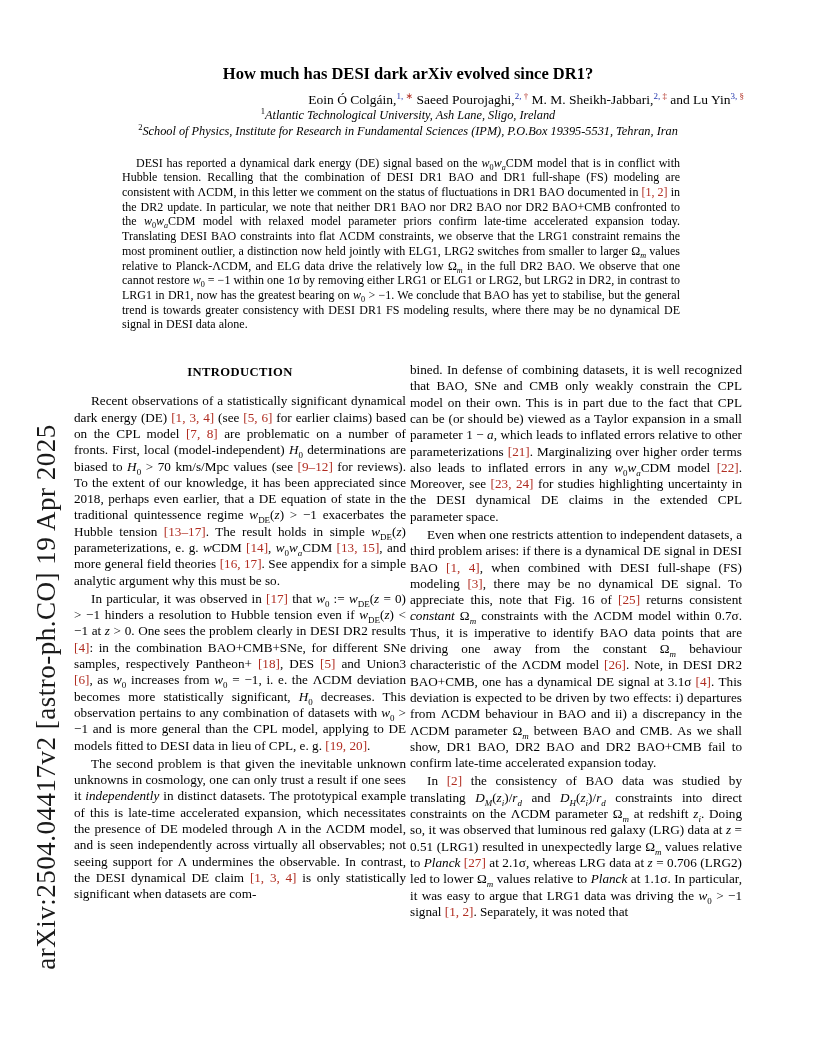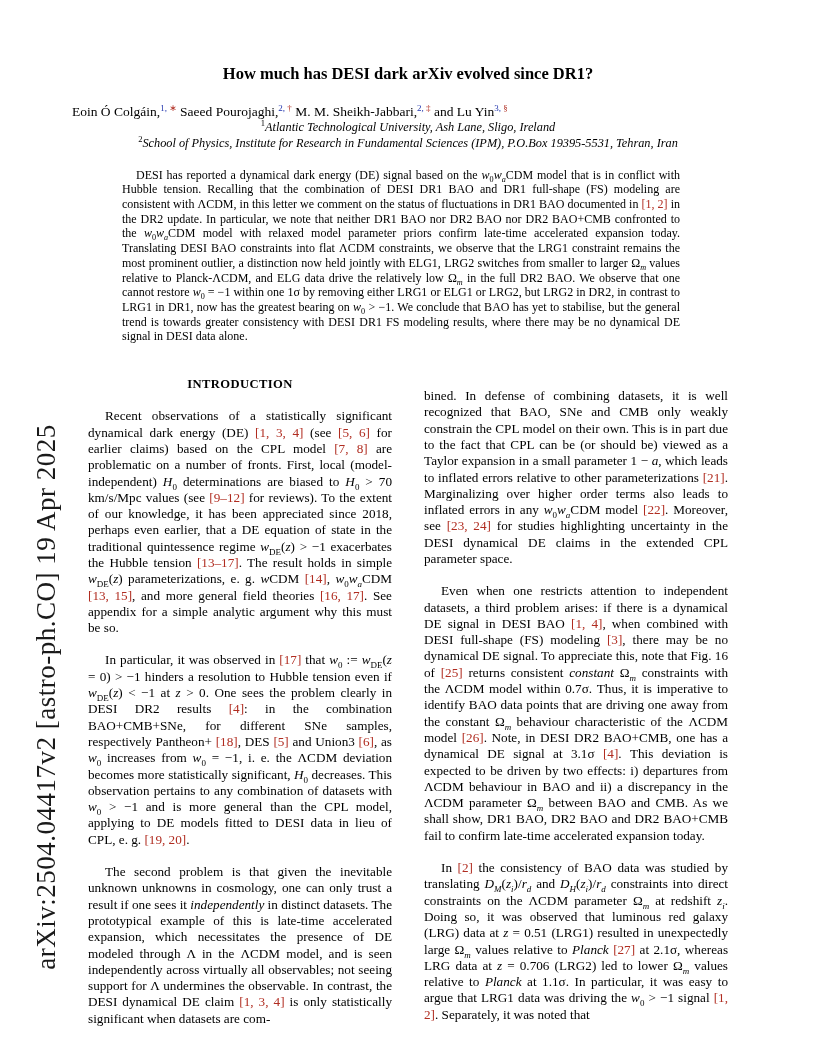--- a/index.html
+++ b/index.html
@@ -13,37 +13,37 @@
     position:absolute;left:46px;top:697px;
     transform:translate(-50%,-50%) rotate(-90deg);
     white-space:nowrap;font-size:27px;color:#1a1a1a;letter-spacing:0.5px;
     font-family:"Liberation Serif", serif;
   }
   .content{padding:0 72px;}
   .paper-title{
     text-align:center;font-size:16.5px;font-weight:bold;
     margin:64px 0 0 0;line-height:20px;
   }
-  .authors{text-align:left;font-size:13.5px;margin-top:19px;line-height:17px;}
+  .authors{text-align:right;font-size:13.5px;margin-top:7px;line-height:17px;}
   .authors sup{font-size:9px;line-height:0;}
   .affnum{color:#2135ad;}
   .thanks{color:#b02c20;}
   .affiliations{text-align:center;font-style:italic;font-size:12.3px;line-height:15.8px;margin-top:0;}
   .affiliations sup{font-size:8.5px;line-height:0;font-style:normal;}
   .abstract{
     margin:16px 64px 0 50px;font-size:12px;line-height:14.7px;
     text-align:justify;text-indent:14px;
   }
   .columns{display:flex;margin-top:28px;}
   .col{flex:1;min-width:0;font-size:13.2px;line-height:16.3px;text-align:justify;}
   .section-heading{
     text-align:center;font-size:12.6px;font-weight:bold;
     letter-spacing:0.4px;margin:4px 0 13px 0;
   }
-  .col p{margin:16px;text-indent:17px;}
+  .col p{margin:2px;text-indent:17px;}
   .cite{color:#b02c20;}
   sub{font-size:0.68em;line-height:0;}
   sup{vertical-align:super;}
 </style>
 </head>
 <body>
 
 <div class="page">
 
   <div class="arxiv-sidebar">arXiv:2504.04417v2 [astro-ph.CO] 19 Apr 2025</div>

